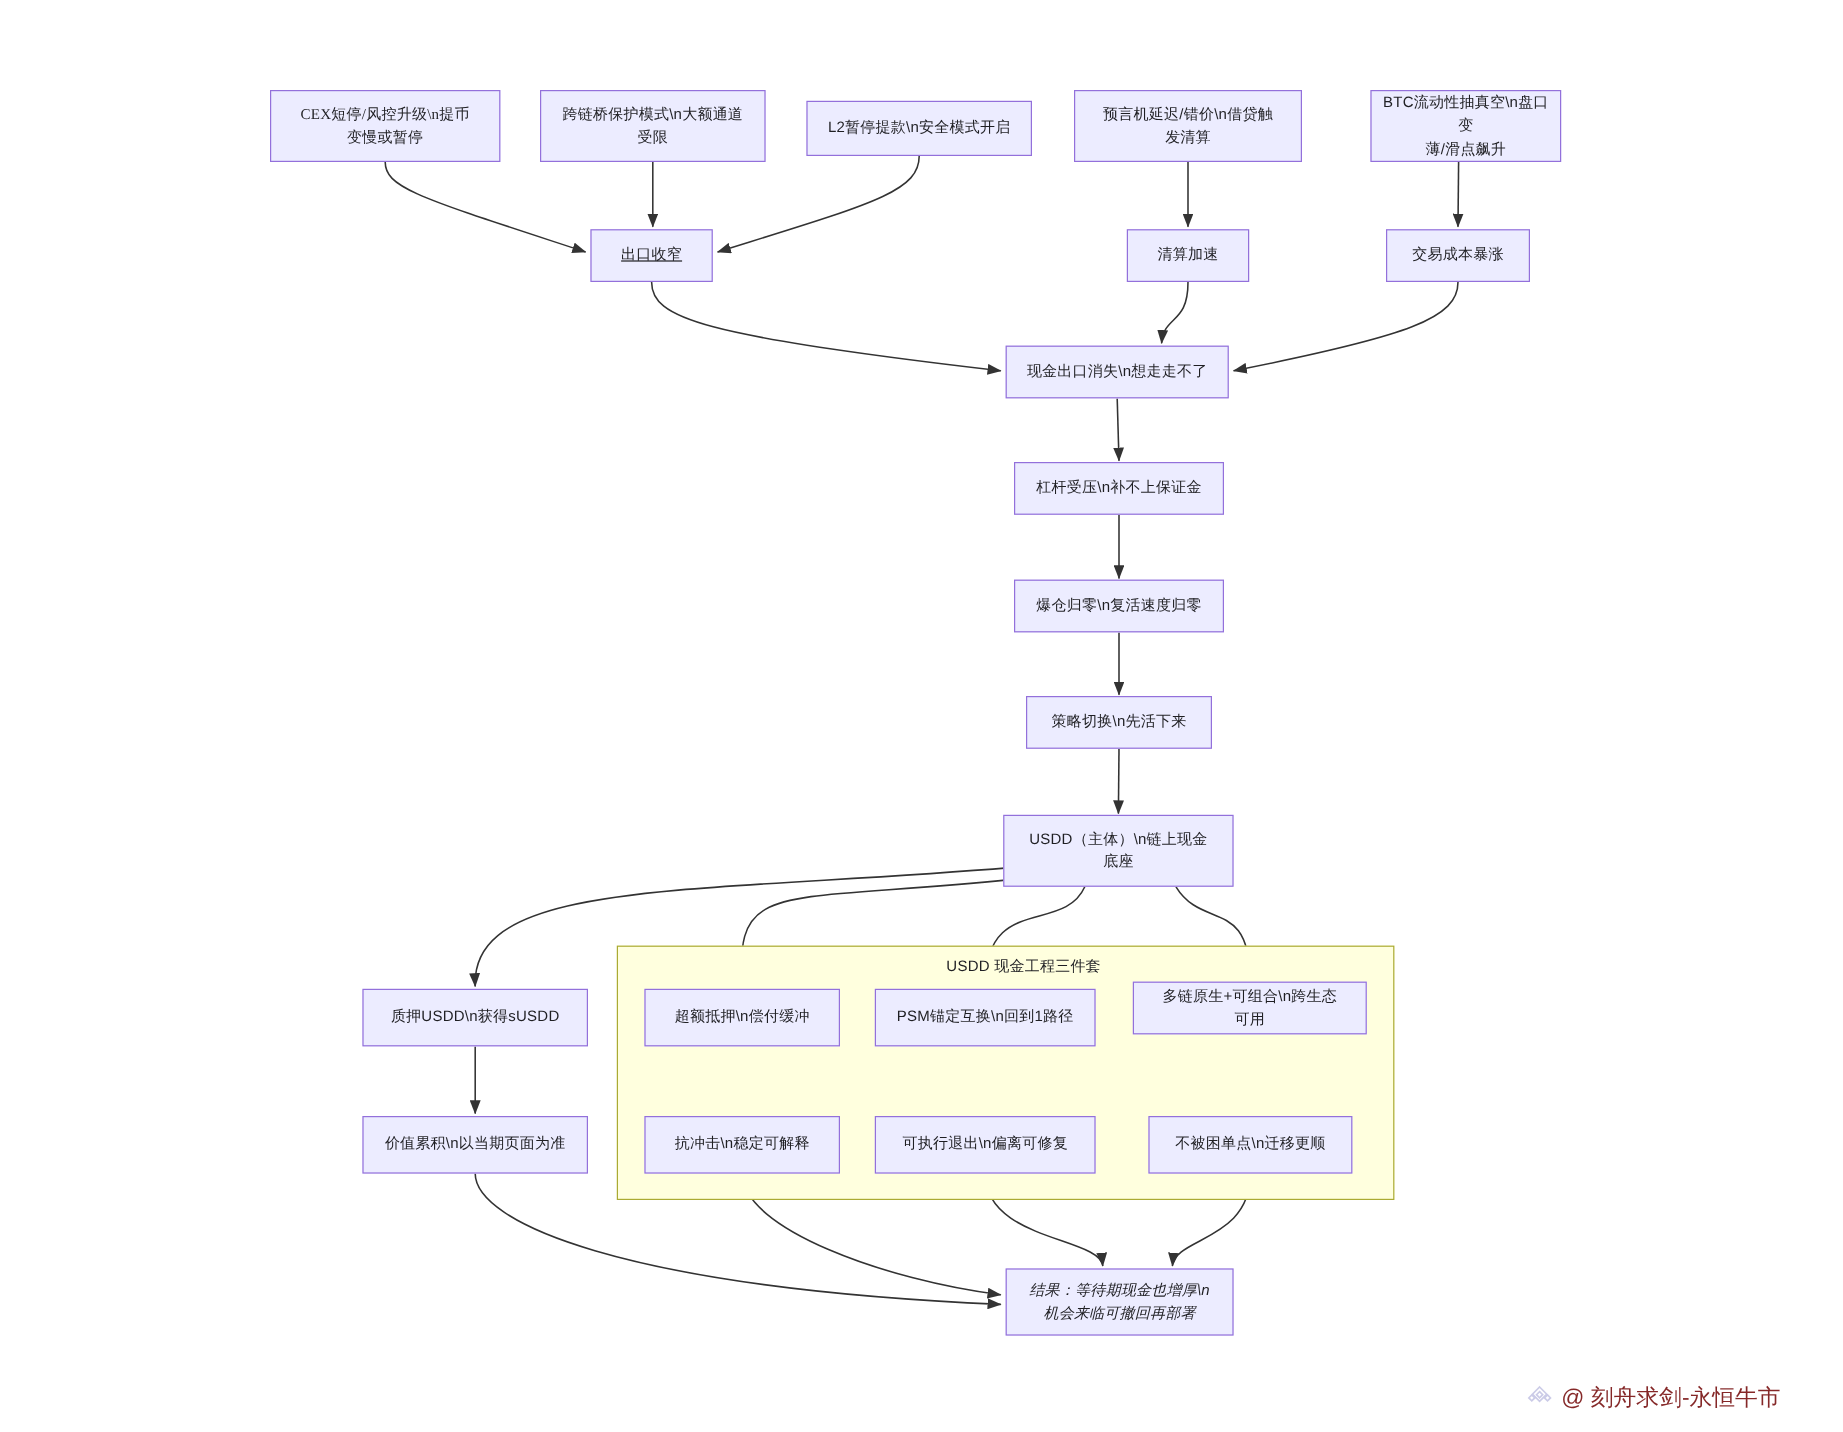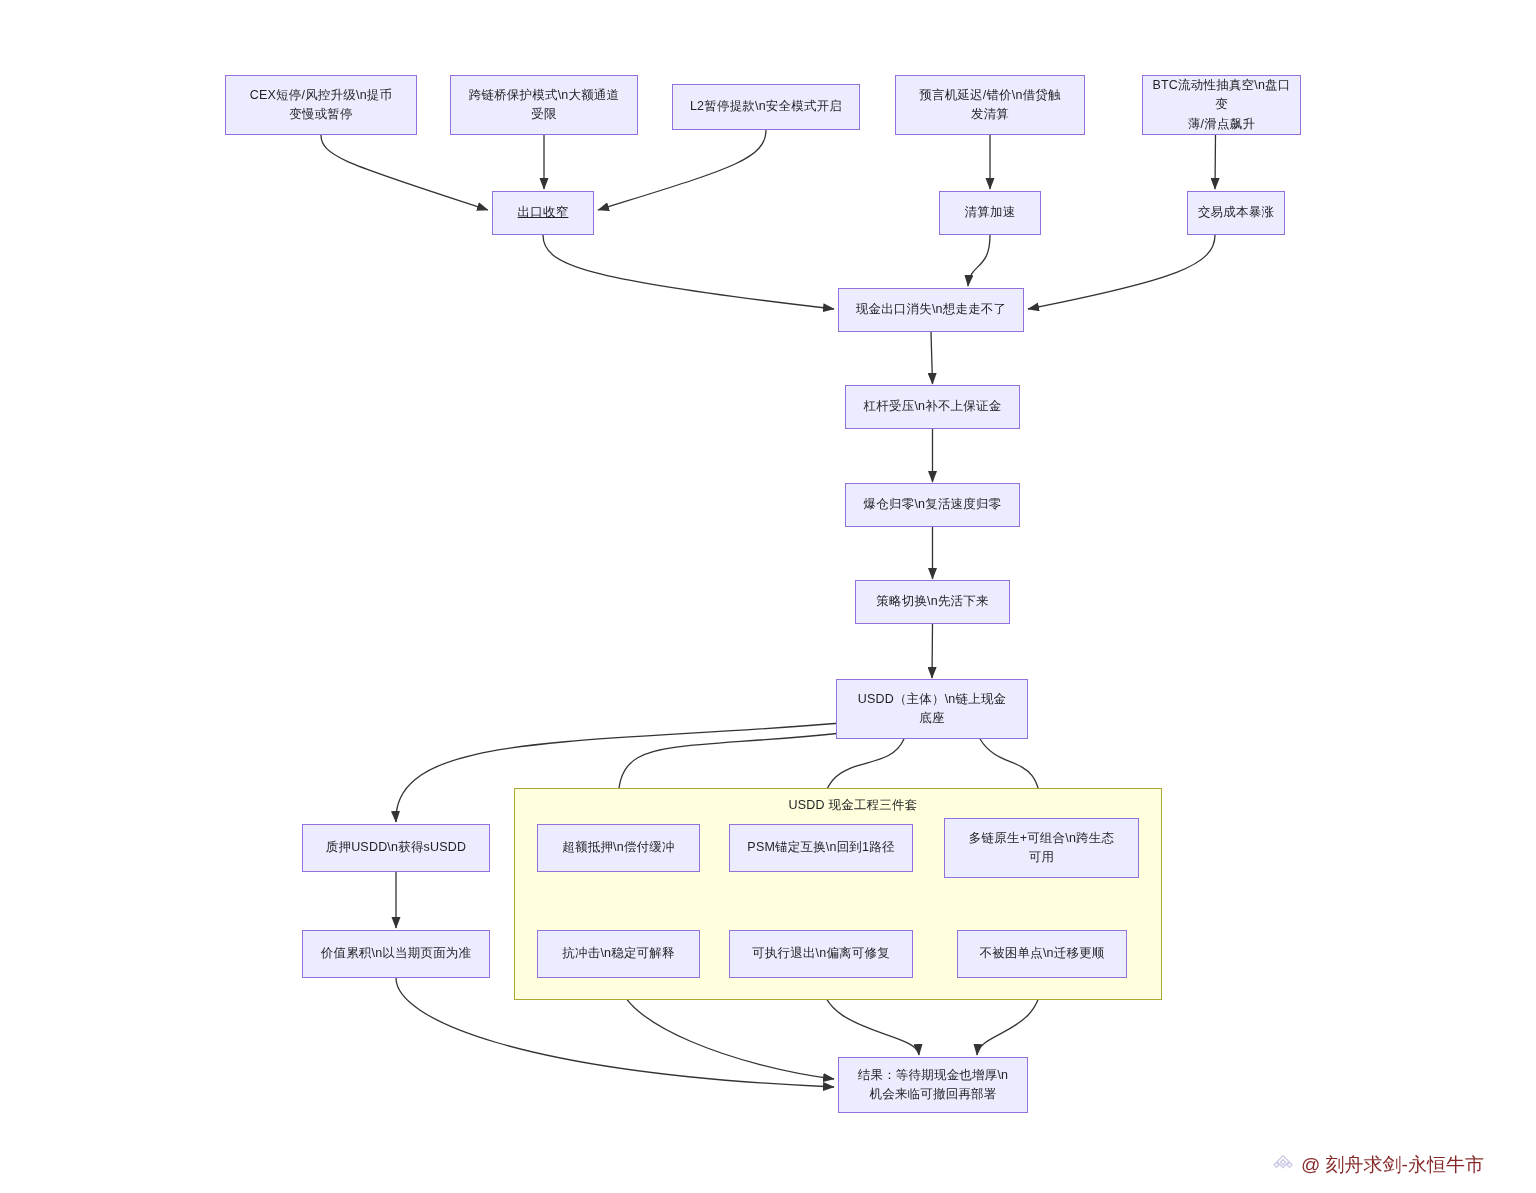--- a/index.html
+++ b/index.html
@@ -112,42 +112,42 @@
         <path d="M 821 978 C 821 1034, 917 1031, 919 1055" marker-end="url(#arrowhead)"></path>
         <path d="M 1042 978 C 1042 1034, 979 1031, 977 1055" marker-end="url(#arrowhead)"></path>
       </g>
   </svg>
 
   <div class="cluster" id="cluster-box" style="left: 514px; top: 788px; width: 648px; height: 212px;">
     <div class="cluster-label">USDD 现金工程三件套</div>
   </div>
 
   <div id="node-layer">
-      <div class="node" style="left: 225px; top: 75px; width: 192px; height: 60px;">
+      <div class="node" style="left: 225px; top: 75px; width: 192px; height: 60px; font-family: Liberation Serif, serif;">
         <span class="node-text">CEX短停/风控升级\n提币<br>变慢或暂停</span>
       </div>
       <div class="node" style="left: 450px; top: 75px; width: 188px; height: 60px;">
         <span class="node-text">跨链桥保护模式\n大额通道<br>受限</span>
       </div>
       <div class="node" style="left: 672px; top: 84px; width: 188px; height: 46px;">
         <span class="node-text">L2暂停提款\n安全模式开启</span>
       </div>
       <div class="node" style="left: 895px; top: 75px; width: 190px; height: 60px;">
         <span class="node-text">预言机延迟/错价\n借贷触<br>发清算</span>
       </div>
       <div class="node" style="left: 1142px; top: 75px; width: 159px; height: 60px;">
         <span class="node-text">BTC流动性抽真空\n盘口变<br>薄/滑点飙升</span>
       </div>
       <div class="node" style="left: 492px; top: 191px; width: 102px; height: 44px; text-decoration: underline;">
         <span class="node-text">出口收窄</span>
       </div>
       <div class="node" style="left: 939px; top: 191px; width: 102px; height: 44px;">
         <span class="node-text">清算加速</span>
       </div>
-      <div class="node" style="left: 1187px; top: 191px; width: 98px; height: 44px;">
+      <div class="node" style="left: 1155px; top: 191px; width: 120px; height: 44px;">
         <span class="node-text">交易成本暴涨</span>
       </div>
       <div class="node" style="left: 838px; top: 288px; width: 186px; height: 44px;">
         <span class="node-text">现金出口消失\n想走走不了</span>
       </div>
       <div class="node" style="left: 845px; top: 385px; width: 175px; height: 44px;">
         <span class="node-text">杠杆受压\n补不上保证金</span>
       </div>
       <div class="node" style="left: 845px; top: 483px; width: 175px; height: 44px;">
         <span class="node-text">爆仓归零\n复活速度归零</span>
@@ -160,36 +160,36 @@
       </div>
       <div class="node" style="left: 302px; top: 824px; width: 188px; height: 48px;">
         <span class="node-text">质押USDD\n获得sUSDD</span>
       </div>
       <div class="node" style="left: 537px; top: 824px; width: 163px; height: 48px;">
         <span class="node-text">超额抵押\n偿付缓冲</span>
       </div>
       <div class="node" style="left: 729px; top: 824px; width: 184px; height: 48px;">
         <span class="node-text">PSM锚定互换\n回到1路径</span>
       </div>
-      <div class="node" style="left: 944px; top: 818px; width: 195px; height: 60px;">
+      <div class="node" style="left: 944px; top: 818px; width: 195px; height: 44px;">
         <span class="node-text">多链原生+可组合\n跨生态<br>可用</span>
       </div>
       <div class="node" style="left: 302px; top: 930px; width: 188px; height: 48px;">
         <span class="node-text">价值累积\n以当期页面为准</span>
       </div>
       <div class="node" style="left: 537px; top: 930px; width: 163px; height: 48px;">
         <span class="node-text">抗冲击\n稳定可解释</span>
       </div>
       <div class="node" style="left: 729px; top: 930px; width: 184px; height: 48px;">
         <span class="node-text">可执行退出\n偏离可修复</span>
       </div>
       <div class="node" style="left: 957px; top: 930px; width: 170px; height: 48px;">
         <span class="node-text">不被困单点\n迁移更顺</span>
       </div>
-      <div class="node" style="left: 838px; top: 1057px; width: 190px; height: 56px;">
+      <div class="node" style="left: 838px; top: 1057px; width: 190px; height: 56px; font-style: italic;">
         <span class="node-text">结果：等待期现金也增厚\n<br>机会来临可撤回再部署</span>
       </div>
     </div>
 
   <div class="watermark" id="watermark" style="left: 1272px; top: 1152px;">
     <span>
       <svg width="22" height="22" viewBox="0 0 24 24" fill="none" stroke="#c9c9e6" stroke-width="1.5">
         <path d="M12 2 L18.5 8.5 L12 15 L5.5 8.5 Z"></path>
         <path d="M12 6.2 L14.8 9 L12 11.8 L9.2 9 Z"></path>
         <path d="M3.4 12.2 L6.1 14.9 L3.4 17.6 L0.7 14.9 Z" transform="translate(1.5,-3)"></path>

